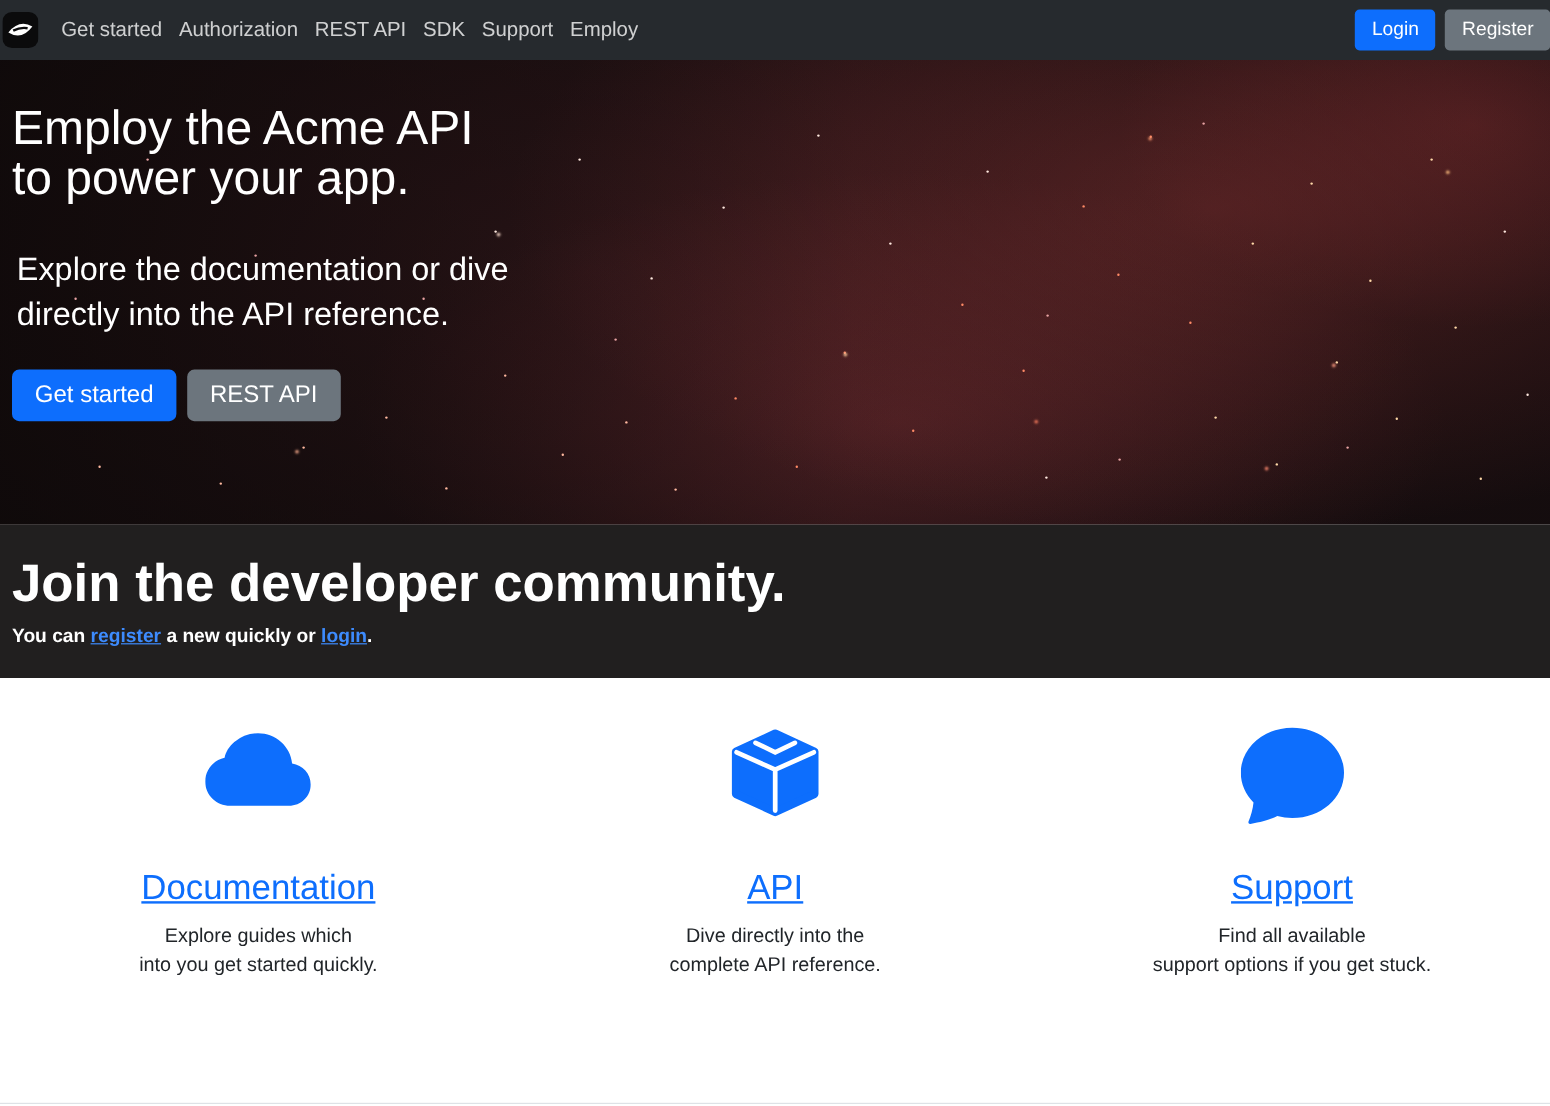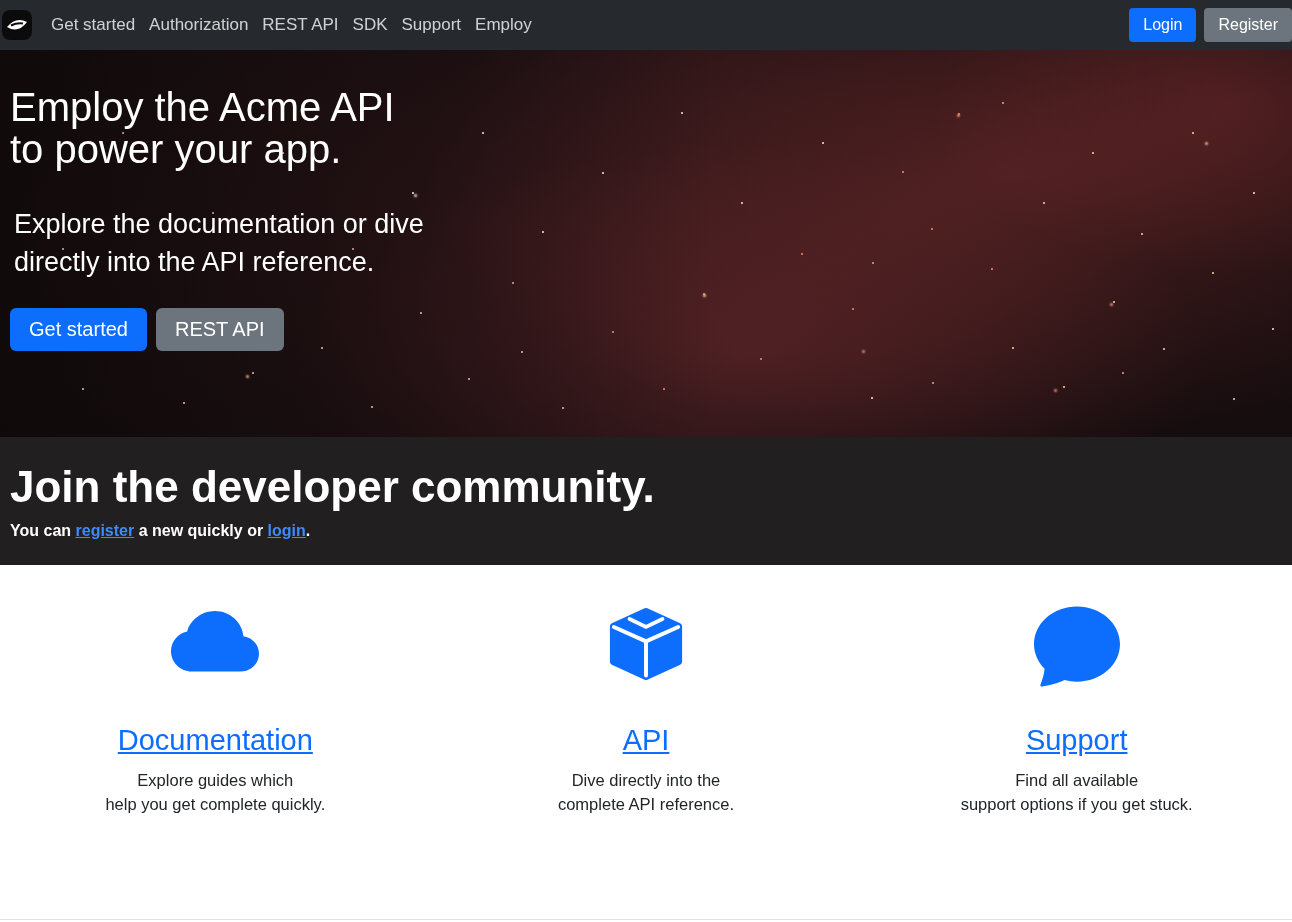--- a/index.html
+++ b/index.html
@@ -174,21 +174,21 @@
 
   <div class="feature">
     <span class="icon">
       <svg width="88" height="88" viewBox="0 0 16 16">
         <path d="M4.406 3.342A5.53 5.53 0 0 1 8 2c2.69 0 4.923 2 5.166 4.579C14.758 6.804 16 8.137 16 9.773 16 11.569 14.502 13 12.687 13H3.781C1.708 13 0 11.366 0 9.318c0-1.763 1.266-3.223 2.942-3.593.143-.863.698-1.723 1.464-2.383z"></path>
       </svg>
     </span>
     <br>
     <a class="feature-title">Documentation</a>
     <p class="feature-desc" style="max-width:250px">Explore guides which
-help you get complete quickly.</p>
+into you get started quickly.</p>
   </div>
 
   <div class="feature">
     <span class="icon">
       <svg width="84" height="84" viewBox="0 0 64 64">
         <polygon points="32,7 57,18.5 57,45.5 32,57 7,45.5 7,18.5" fill="#0d6efd" stroke="#0d6efd" stroke-width="5" stroke-linejoin="round"></polygon>
         <path d="M32 30 L7.5 19 M32 30 L56.5 19 M32 30 L32 56" stroke="#ffffff" stroke-width="3" fill="none" stroke-linecap="round"></path>
         <path d="M19.5 13 L32 19 L44.5 13" stroke="#ffffff" stroke-width="3" fill="none" stroke-linecap="round"></path>
       </svg>
     </span>

